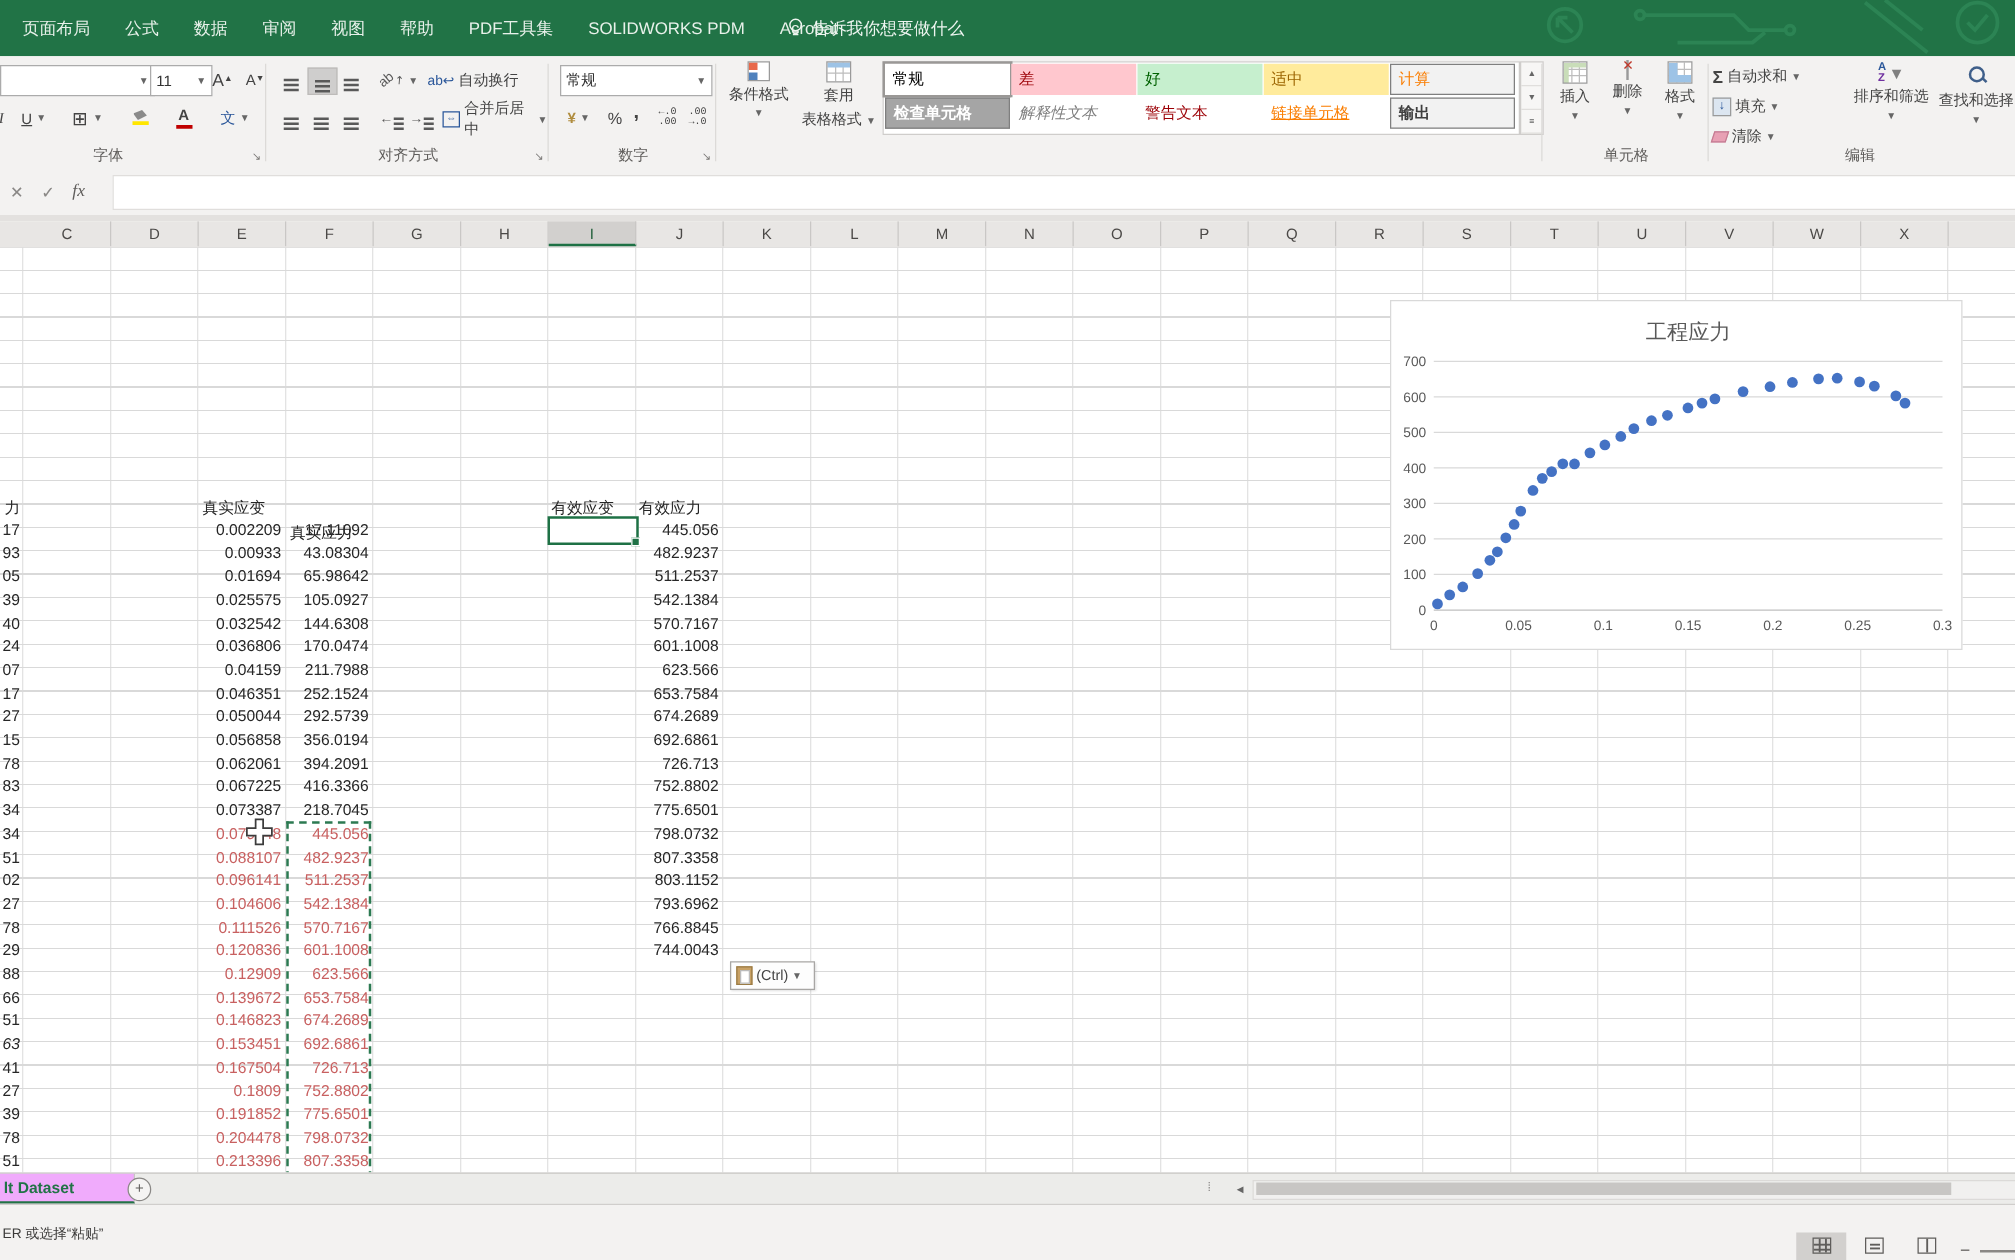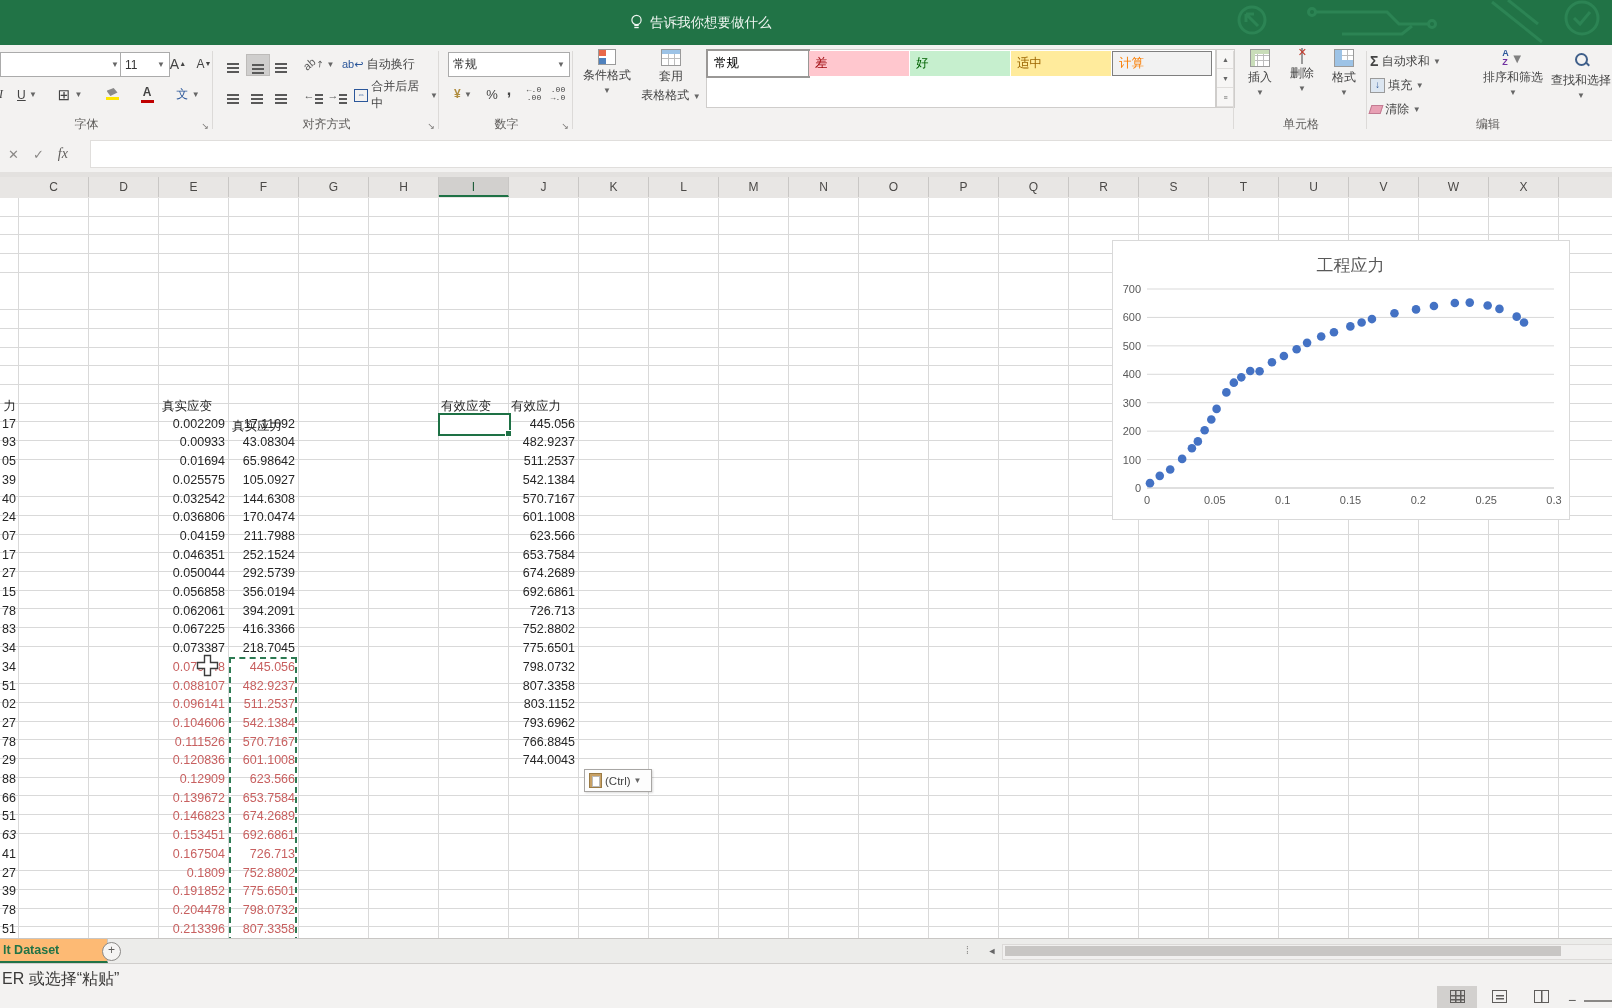--- a/index.html
+++ b/index.html
@@ -58,30 +58,30 @@
   #selcell i{position:absolute;right:-3px;bottom:-3px;width:5px;height:5px;background:#1e7145;border:1px solid #fff;}
   #ants{position:absolute;left:229px;top:459px;width:68px;height:356px;border:2px dashed #2c7a52;box-sizing:border-box;}
   #pastebtn{position:absolute;left:584px;top:571px;width:58px;height:21px;background:#fdfdfd;border:1px solid #a8a6a4;display:flex;align-items:center;gap:3px;padding:0 4px;font-size:11.5px;color:#444;box-shadow:1px 1px 2px rgba(0,0,0,.15);}
   #clipico{width:11px;height:13px;background:#c8a165;border:1px solid #9a7b45;position:relative;}
   #clipico::after{content:"";position:absolute;left:2px;top:2px;width:6px;height:9px;background:#fff;border:1px solid #bbb;}
   #cursor{position:absolute;left:196px;top:456px;z-index:9;}
   
   #chartbox{position:absolute;left:1112px;top:240px;width:456px;height:278px;background:#fff;border:1px solid #d9d9d9;z-index:5;}
   
   #sheetbar{position:absolute;left:0;top:938px;width:1612px;height:25px;background:#ececea;border-top:1px solid #c8c6c4;}
-  #activetab{position:absolute;left:0;top:0;width:108px;height:24px;background:#fdba74;border-right:1px solid #c8c6c4;border-bottom:2px solid #217346;box-sizing:border-box;color:#217346;font-weight:bold;font-size:12.5px;line-height:22px;padding-left:3px;white-space:nowrap;overflow:hidden;}
+  #activetab{position:absolute;left:0;top:0;width:108px;height:24px;background:#f0abfc;border-right:1px solid #c8c6c4;border-bottom:2px solid #217346;box-sizing:border-box;color:#217346;font-weight:bold;font-size:12.5px;line-height:22px;padding-left:3px;white-space:nowrap;overflow:hidden;}
   #addsheet{position:absolute;left:102px;top:3px;width:17px;height:17px;border:1px solid #8a8886;border-radius:50%;color:#5f5d5b;text-align:center;line-height:15px;font-size:12px;background:#f5f4f3;}
   #hscroll{position:absolute;left:984px;top:4px;height:16px;}
   #hs-left{position:absolute;left:0;top:0;width:16px;height:16px;color:#666;font-size:9px;text-align:center;line-height:16px;}
   #hs-track{position:absolute;left:18px;top:1px;width:610px;height:14px;background:#f1f0ef;border:1px solid #dcdad8;}
   #hs-thumb{position:absolute;left:2px;top:1px;width:556px;height:10px;background:#c8c6c4;}
   #tabdots{position:absolute;left:966px;top:6px;color:#8a8886;font-size:10px;}
   
   #statusbar{position:absolute;left:0;top:963px;width:1612px;height:45px;background:#f3f2f1;border-top:1px solid #d0cecc;}
-  #statusmsg{position:absolute;left:2px;top:5px;font-size:16px;color:#3b3a39;}
+  #statusmsg{position:absolute;left:2px;top:15px;font-size:11px;color:#3b3a39;}
   .viewbtn{position:absolute;top:22px;width:40px;height:26px;display:flex;align-items:flex-start;justify-content:center;padding-top:4px;box-sizing:border-box;}
   .viewbtn.sel{background:#d2d0ce;}
   .vico{width:15px;height:13px;border:1.5px solid #5f5d5b;box-sizing:border-box;}
   .vico.grid{background:
      linear-gradient(#5f5d5b,#5f5d5b) 0 4px/100% 1.5px no-repeat,
      linear-gradient(#5f5d5b,#5f5d5b) 0 8px/100% 1.5px no-repeat,
      linear-gradient(#5f5d5b,#5f5d5b) 4px 0/1.5px 100% no-repeat,
      linear-gradient(#5f5d5b,#5f5d5b) 9px 0/1.5px 100% no-repeat;}
   .vico.page{background:linear-gradient(#5f5d5b,#5f5d5b) 3px 4px/8px 1.5px no-repeat,linear-gradient(#5f5d5b,#5f5d5b) 3px 7px/8px 1.5px no-repeat;}
   .vico.brk{background:linear-gradient(#5f5d5b,#5f5d5b) 6.5px 0/1.5px 100% no-repeat;}
@@ -93,20 +93,31 @@
   .mag{width:9px;height:9px;border:2px solid #3f5f8a;border-radius:50%;position:relative;}
   .mag::after{content:"";position:absolute;left:8px;top:8px;width:5px;height:2px;background:#3f5f8a;transform:rotate(45deg);}
   .cfico{width:16px;height:14px;border:1px solid #9a9a9a;background:linear-gradient(#e8684a,#e8684a) 0 0/7px 6px no-repeat,linear-gradient(#4f81bd,#4f81bd) 0 8px/7px 6px no-repeat,#fff;}
   .ftico{width:18px;height:15px;border:1px solid #9a9a9a;background:linear-gradient(#9dc3e6,#9dc3e6) 0 0/100% 4px no-repeat,linear-gradient(#bdbdbd,#bdbdbd) 0 8px/100% 1px no-repeat,linear-gradient(#bdbdbd,#bdbdbd) 6px 0/1px 100% no-repeat,linear-gradient(#bdbdbd,#bdbdbd) 12px 0/1px 100% no-repeat,#fff;}
   .dec2{display:flex;flex-direction:column;font-size:8px;line-height:8px;color:#444;font-family:"Liberation Mono","DejaVu Sans Mono",monospace;}
 </style>
 </head>
 <body>
 
 <div id="titlebar">
+  <div id="menus">
+      <span class="menu-item">页面布局</span>
+      <span class="menu-item">公式</span>
+      <span class="menu-item">数据</span>
+      <span class="menu-item">审阅</span>
+      <span class="menu-item">视图</span>
+      <span class="menu-item">帮助</span>
+      <span class="menu-item">PDF工具集</span>
+      <span class="menu-item">SOLIDWORKS PDM</span>
+      <span class="menu-item">Acrobat</span>
+    </div>
   <div id="tellme">
     <svg width="13" height="17" viewBox="0 0 13 17">
         <circle cx="6.5" cy="6" r="4.6" fill="none" stroke="#eef5f0" stroke-width="1.2"></circle>
         <rect x="4.3" y="11" width="4.4" height="1.2" fill="#eef5f0"></rect>
         <rect x="4.3" y="13" width="4.4" height="1.2" fill="#eef5f0"></rect>
       </svg>
     <span>告诉我你想要做什么</span>
   </div>
   <svg id="tb-deco" width="420" height="45" viewBox="0 0 420 45">
     <g stroke="#2e8757" stroke-width="3" fill="none" opacity="0.85">
@@ -219,20 +230,27 @@
       <span>套用</span>
       <span><span>表格格式</span> <span class="dd">▼</span></span>
     </div>
     <div id="gallery">
         <div class="grow">
           <div class="gcell" style="background: rgb(255, 255, 255); color: rgb(0, 0, 0); outline: rgb(154, 152, 150) solid 2px;">常规</div>
           <div class="gcell" style="background: rgb(255, 199, 206); color: rgb(156, 0, 6);">差</div>
           <div class="gcell" style="background: rgb(198, 239, 206); color: rgb(0, 97, 0);">好</div>
           <div class="gcell" style="background: rgb(255, 235, 156); color: rgb(156, 101, 0);">适中</div>
           <div class="gcell" style="background: rgb(242, 242, 242); color: rgb(250, 125, 0); border: 1.5px solid rgb(127, 127, 127);">计算</div>
+        </div>
+        <div class="grow">
+          <div class="gcell" style="background: rgb(165, 165, 165); color: rgb(255, 255, 255); font-weight: bold; border: 1.5px solid rgb(127, 127, 127);">检查单元格</div>
+          <div class="gcell" style="background: rgb(255, 255, 255); color: rgb(127, 127, 127); font-style: italic;">解释性文本</div>
+          <div class="gcell" style="background: rgb(255, 255, 255); color: rgb(156, 0, 6);">警告文本</div>
+          <div class="gcell" style="background: rgb(255, 255, 255); color: rgb(250, 125, 0); text-decoration: underline;">链接单元格</div>
+          <div class="gcell" style="background: rgb(242, 242, 242); color: rgb(63, 63, 63); font-weight: bold; border: 1.5px solid rgb(127, 127, 127);">输出</div>
         </div>
       </div>
     <div class="gscroll">
       <div>▲</div>
       <div>▼</div>
       <div>≡</div>
     </div>
     <div class="vdiv" style="right:0;"></div>
   </div>
 

